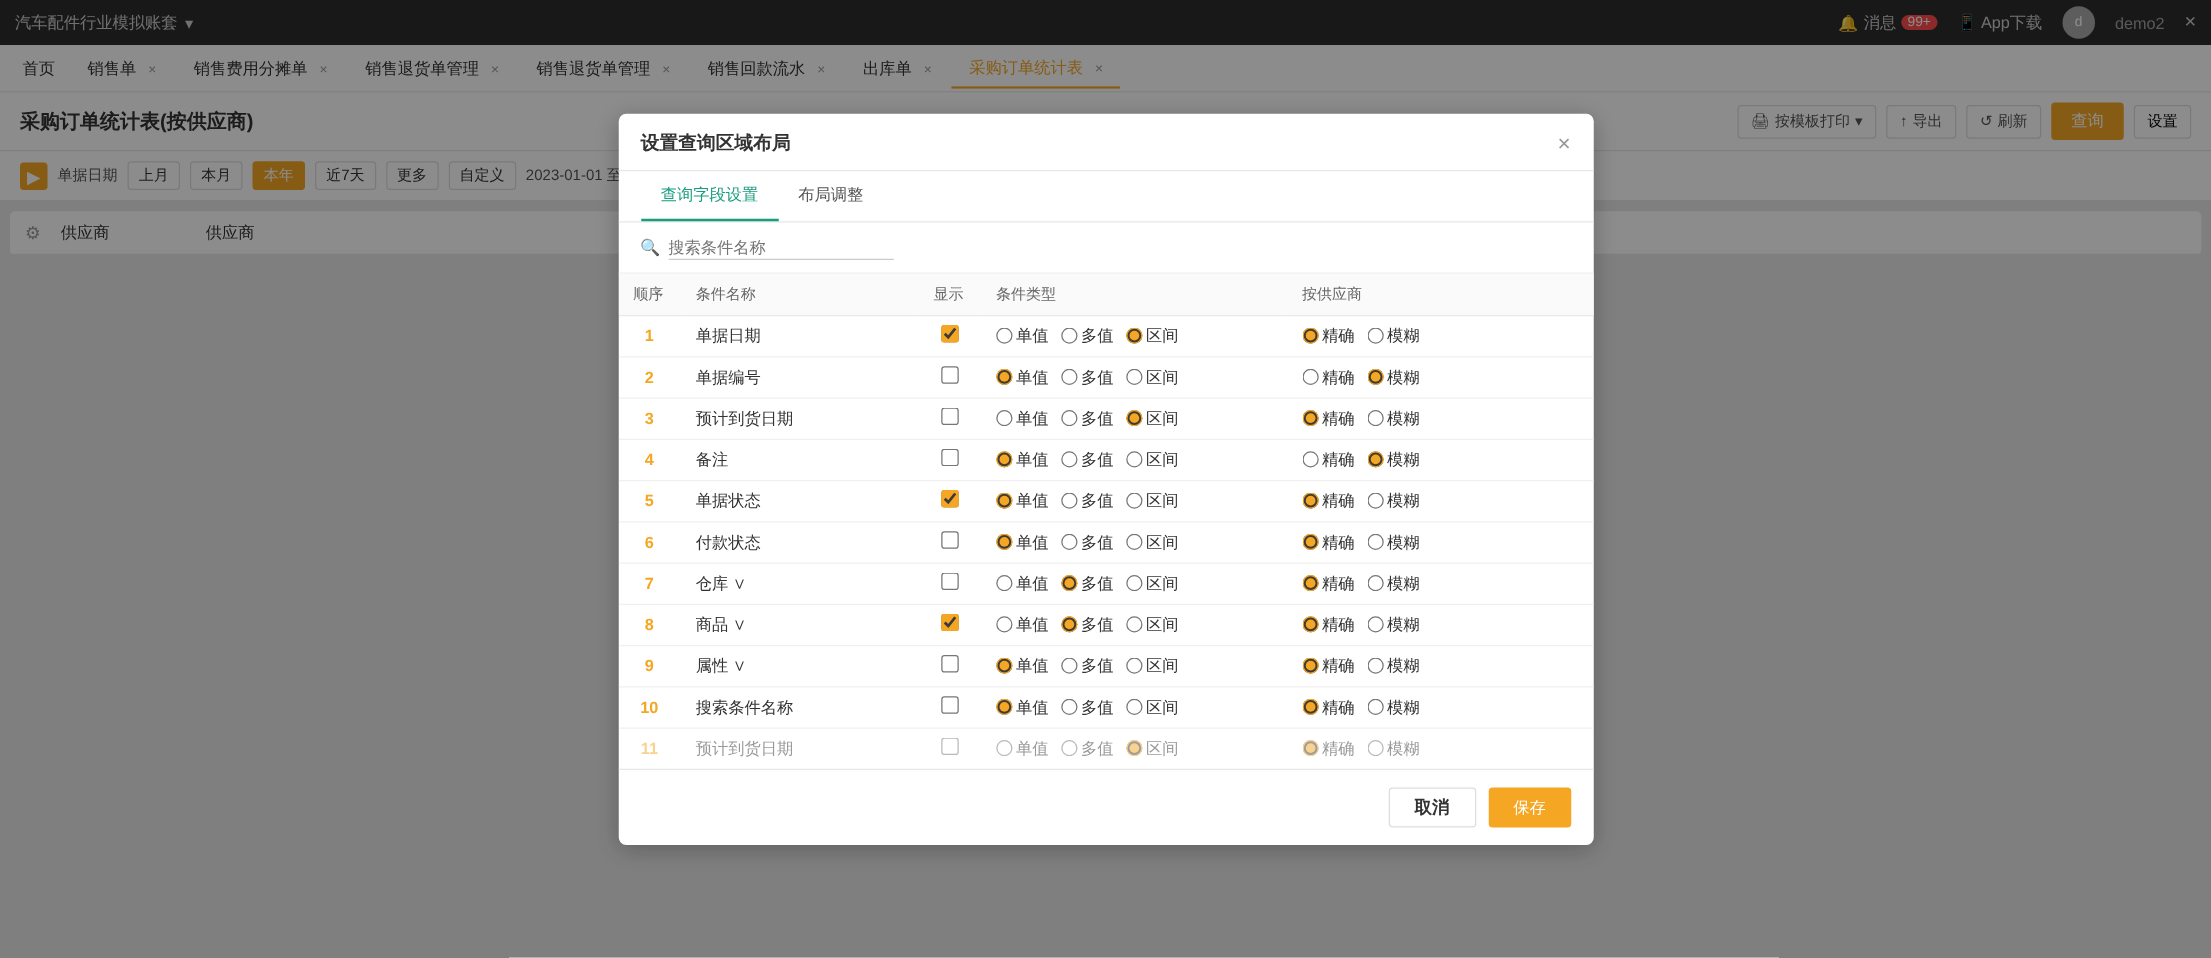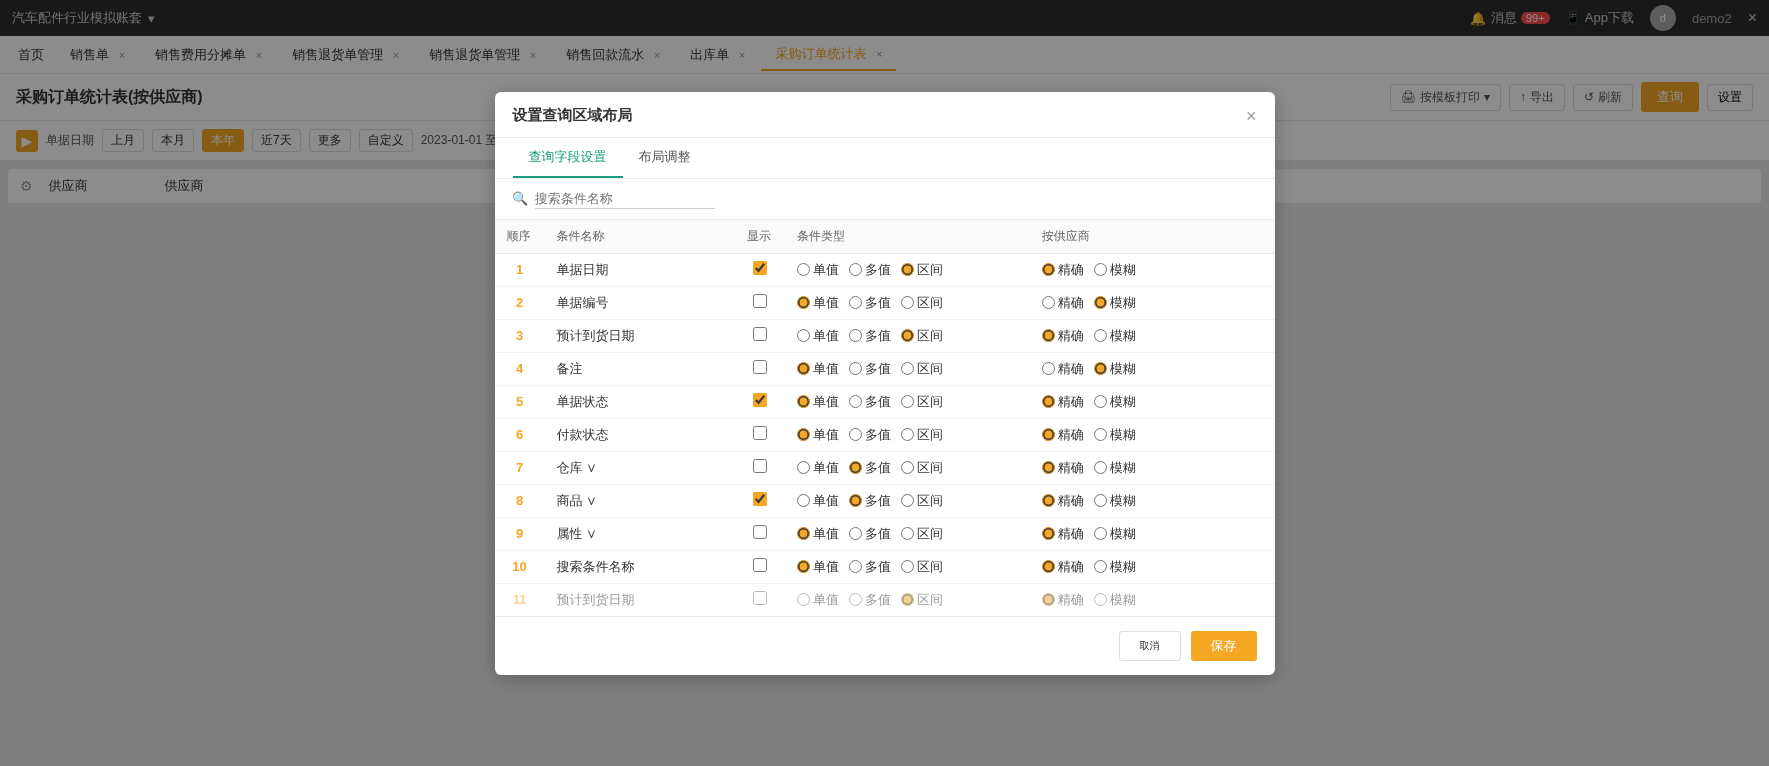--- a/index.html
+++ b/index.html
@@ -196,21 +196,21 @@
 
     
     .modal-footer {
       padding: 14px 18px;
       display: flex;
       justify-content: flex-end;
       gap: 10px;
       border-top: 1px solid #e8e8e8;
     }
     .btn-cancel {
-      padding: 6px 20px; border: 1px solid #ddd; background: #fff; border-radius: 3px; cursor: pointer; font-size: 10px; color: #333;
+      padding: 6px 20px; border: 1px solid #ddd; background: #fff; border-radius: 3px; cursor: pointer; font-size: 14px; color: #333; font-weight: bold;
     }
     .btn-save {
       padding: 6px 20px; background: #f5a623; color: #fff; border: none; border-radius: 3px; cursor: pointer; font-size: 13px;
     }
 
     .col-match { min-width: 180px; }
     .col-type { min-width: 180px; }
     .col-show { width: 50px; text-align: center; }
     .col-order { width: 50px; text-align: center; }
     .col-name { min-width: 140px; }

